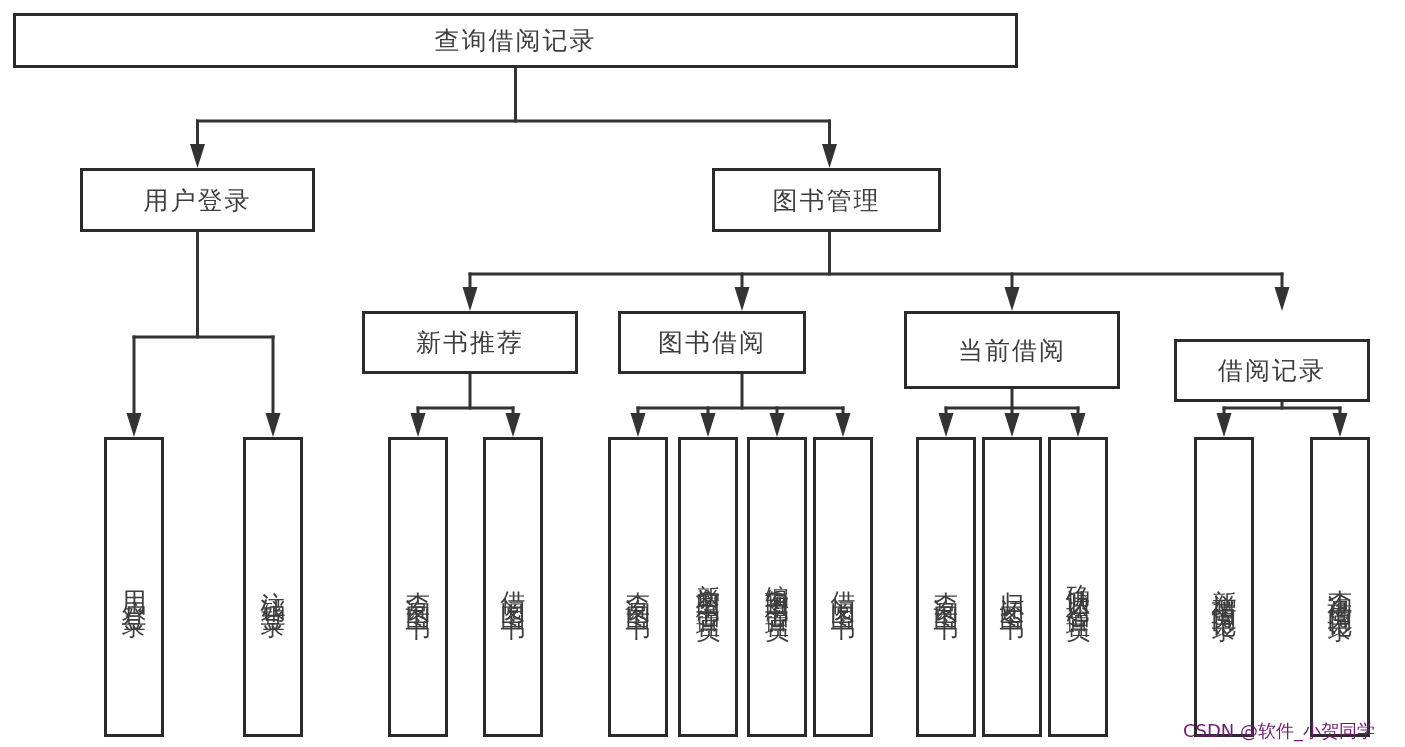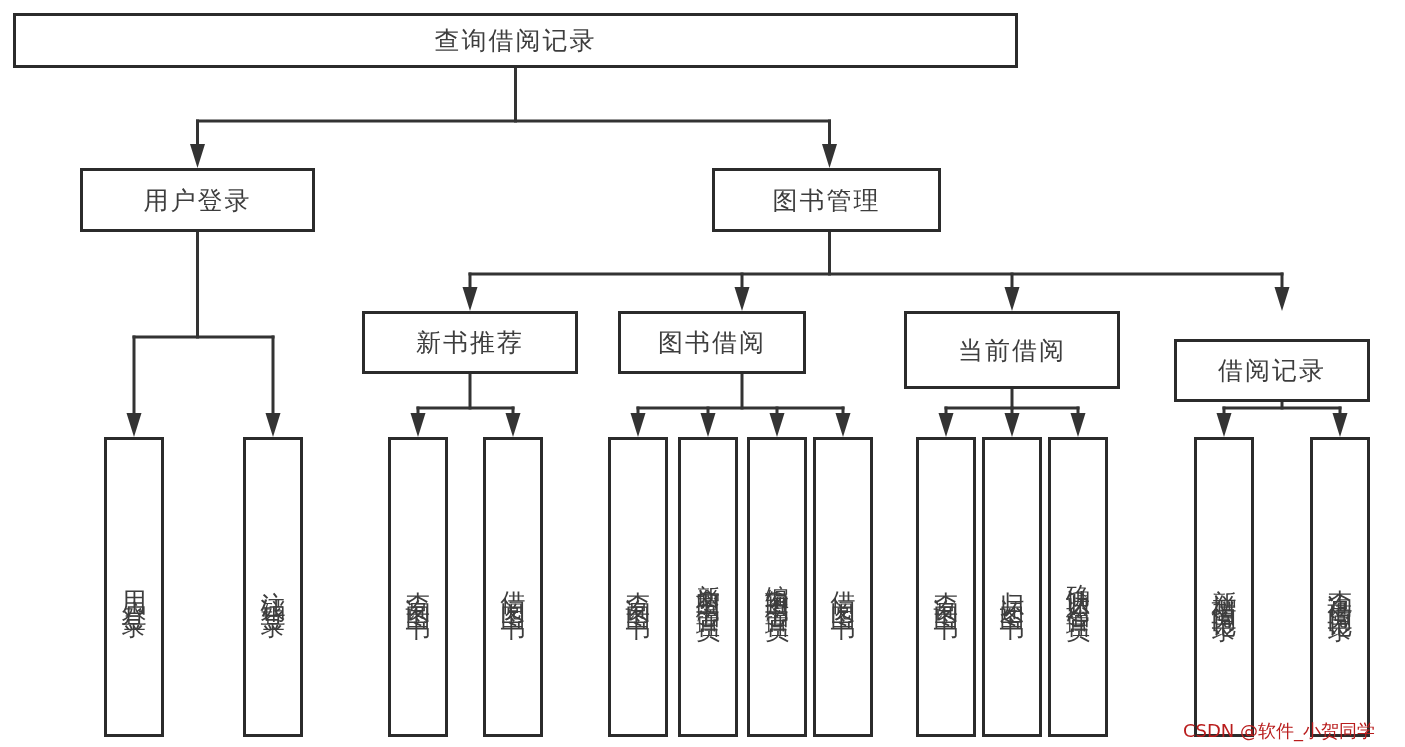--- a/index.html
+++ b/index.html
@@ -62,21 +62,21 @@
   .leaf-d1 { left: 916px; }
   .leaf-d2 { left: 982px; }
   .leaf-d3 { left: 1048px; }
   .leaf-e1 { left: 1194px; }
   .leaf-e2 { left: 1310px; }
   .watermark {
     position: absolute;
     left: 1183px;
     top: 719px;
     font-size: 18px;
-    color: #b91c1c;
+    color: #701a75;
     white-space: nowrap;
     z-index: 3;
   }
 </style>
 </head>
 <body>
 
 <div class="canvas">
 
   <svg class="connector-layer" viewBox="0 0 1405 747" xmlns="http://www.w3.org/2000/svg" aria-hidden="true">

